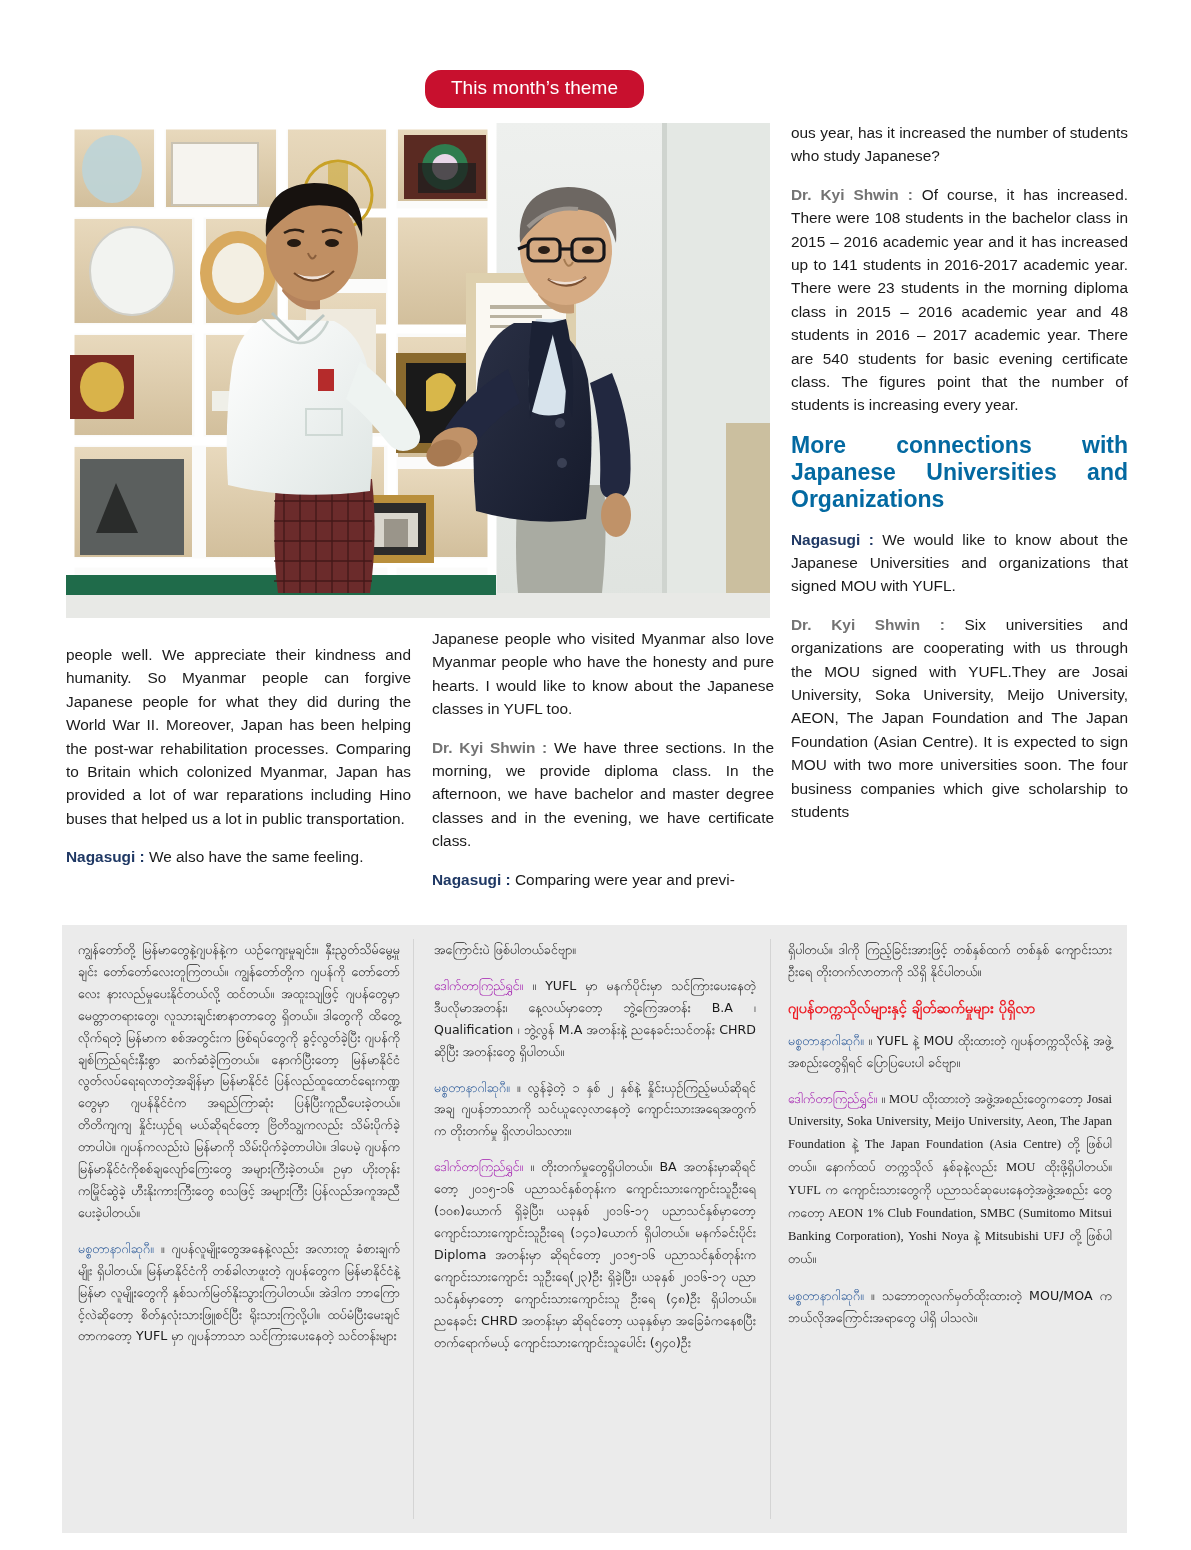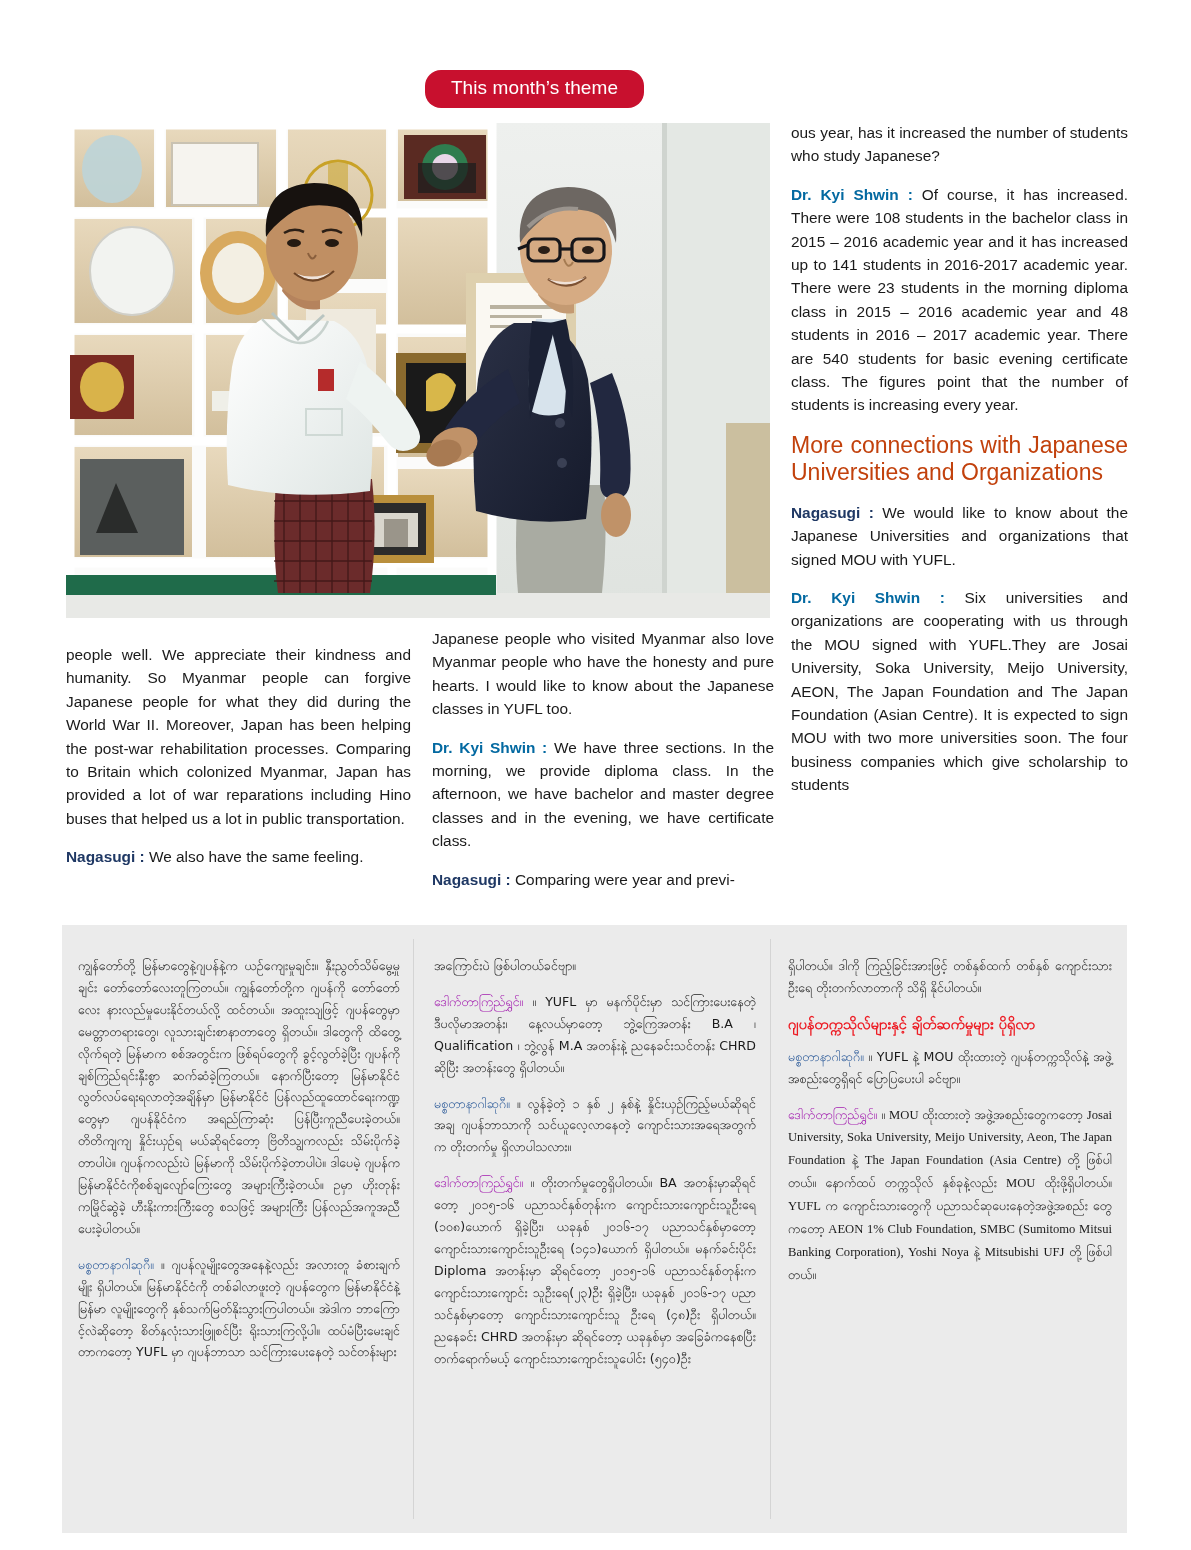--- a/index.html
+++ b/index.html
@@ -54,28 +54,28 @@
     -webkit-hyphens: auto;
     hyphens: auto;
   }
   .eng-col p { margin-bottom: 15px; }
   .eng-col p:last-child { margin-bottom: 0; }
 
   #eng-left  { left: 66px;  top: 643px; width: 345px; }
   #eng-mid   { left: 432px; top: 627px; width: 342px; }
   #eng-right { left: 791px; top: 121px; width: 337px; }
 
-  .spk-red  { color: #0369a1; font-weight: bold; }
+  .spk-red  { color: #737373; font-weight: bold; }
   .spk-blue { color: #1F3864; font-weight: bold; }
 
   .section-head {
-    color: #c2410c;
+    color: #0369a1;
     font-size: 23px;
     line-height: 1.17;
-    font-weight: normal;
+    font-weight: bold;
     margin: 3px 0 15px 0;
   }
 
   
   .gray-panel {
     position: absolute;
     left: 62px;
     top: 925px;
     width: 1065px;
     height: 608px;
@@ -86,21 +86,21 @@
     top: 14px;
     width: 1px;
     height: 580px;
     background: #d4d4d4;
   }
   #div-1 { left: 351px; }
   #div-2 { left: 708px; }
 
   .mm-col {
     position: absolute;
-    top: 30px;
+    top: 14px;
     font-family: "DejaVu Sans", sans-serif;
     font-size: 12.6px;
     line-height: 1.74;
     color: #1a1a1a;
     text-align: justify;
   }
   #mm-left  { left: 16px;  width: 322px; }
   #mm-mid   { left: 372px; width: 322px; }
   #mm-right { left: 726px; width: 324px; }
 
@@ -346,14 +346,15 @@
     <p><span class="mm-red">ဒေါက်တာကြည်ရွှင်။</span><span> ။ YUFL မှာ မနက်ပိုင်းမှာ သင်ကြားပေးနေတဲ့ ဒီပလိုမာအတန်း၊ နေ့လယ်မှာတော့ ဘွဲ့ကြေအတန်း B.A ၊ Qualification ၊ ဘွဲ့လွန် M.A အတန်းနဲ့ ညနေခင်းသင်တန်း CHRD ဆိုပြီး အတန်းတွေ ရှိပါတယ်။</span></p>
     <p><span class="mm-blue">မစ္စတာနာဂါဆုဂီ။</span><span> ။ လွန်ခဲ့တဲ့ ၁ နှစ် ၂ နှစ်နဲ့ နှိုင်းယှဥ်ကြည့်မယ်ဆိုရင် အချ ဂျပန်ဘာသာကို သင်ယူလေ့လာနေတဲ့ ကျောင်းသားအရေအတွက်က တိုးတက်မှု ရှိလာပါသလား။</span></p>
     <p><span class="mm-red">ဒေါက်တာကြည်ရွှင်။</span><span> ။ တိုးတက်မှုတွေရှိပါတယ်။ BA အတန်းမှာဆိုရင်တော့ ၂၀၁၅-၁၆ ပညာသင်နှစ်တုန်းက ကျောင်းသားကျောင်းသူဦးရေ (၁၀၈)ယောက် ရှိခဲ့ပြီး၊ ယခုနှစ် ၂၀၁၆-၁၇ ပညာသင်နှစ်မှာတော့ ကျောင်းသားကျောင်းသူဦးရေ (၁၄၁)ယောက် ရှိပါတယ်။ မနက်ခင်းပိုင်း Diploma အတန်းမှာ ဆိုရင်တော့ ၂၀၁၅-၁၆ ပညာသင်နှစ်တုန်းက ကျောင်းသားကျောင်း သူဦးရေ(၂၃)ဦး ရှိခဲ့ပြီး၊ ယခုနှစ် ၂၀၁၆-၁၇ ပညာ သင်နှစ်မှာတော့ ကျောင်းသားကျောင်းသူ ဦးရေ (၄၈)ဦး ရှိပါတယ်။ ညနေခင်း CHRD အတန်းမှာ ဆိုရင်တော့ ယခုနှစ်မှာ အခြေခံကနေစပြီး တက်ရောက်မယ့် ကျောင်းသားကျောင်းသူပေါင်း (၅၄၀)ဦး</span></p>
   </div>
 
   <div class="mm-col" id="mm-right">
     <p><span>ရှိပါတယ်။ ဒါကို ကြည့်ခြင်းအားဖြင့် တစ်နှစ်ထက် တစ်နှစ် ကျောင်းသားဦးရေ တိုးတက်လာတာကို သိရှိ နိုင်ပါတယ်။</span></p>
     <h3 class="mm-head">ဂျပန်တက္ကသိုလ်များနှင့် ချိတ်ဆက်မှုများ ပိုရှိလာ</h3>
     <p><span class="mm-blue">မစ္စတာနာဂါဆုဂီ။</span><span> ။ YUFL နဲ့ MOU ထိုးထားတဲ့ ဂျပန်တက္ကသိုလ်နဲ့ အဖွဲ့အစည်းတွေရှိရင် ပြောပြပေးပါ ခင်ဗျာ။</span></p>
     <p><span class="mm-red">ဒေါက်တာကြည်ရွှင်။</span><span class="serif-in"> ။ MOU ထိုးထားတဲ့ အဖွဲ့အစည်းတွေကတော့ Josai University, Soka University, Meijo University, Aeon, The Japan Foundation နဲ့ The Japan Foundation (Asia Centre) တို့ ဖြစ်ပါတယ်။ နောက်ထပ် တက္ကသိုလ် နှစ်ခုနဲ့လည်း MOU ထိုးဖို့ရှိပါတယ်။ YUFL က ကျောင်းသားတွေကို ပညာသင်ဆုပေးနေတဲ့အဖွဲ့အစည်း တွေကတော့ AEON 1% Club Foundation, SMBC (Sumitomo Mitsui Banking Corporation), Yoshi Noya နဲ့ Mitsubishi UFJ တို့ ဖြစ်ပါ တယ်။</span></p>
+    <p><span class="mm-blue">မစ္စတာနာဂါဆုဂီ။</span><span> ။ သဘောတူလက်မှတ်ထိုးထားတဲ့ MOU/MOA က ဘယ်လိုအကြောင်းအရာတွေ ပါရှိ ပါသလဲ။</span></p>
   </div>
 </div>
 
 </body></html>

